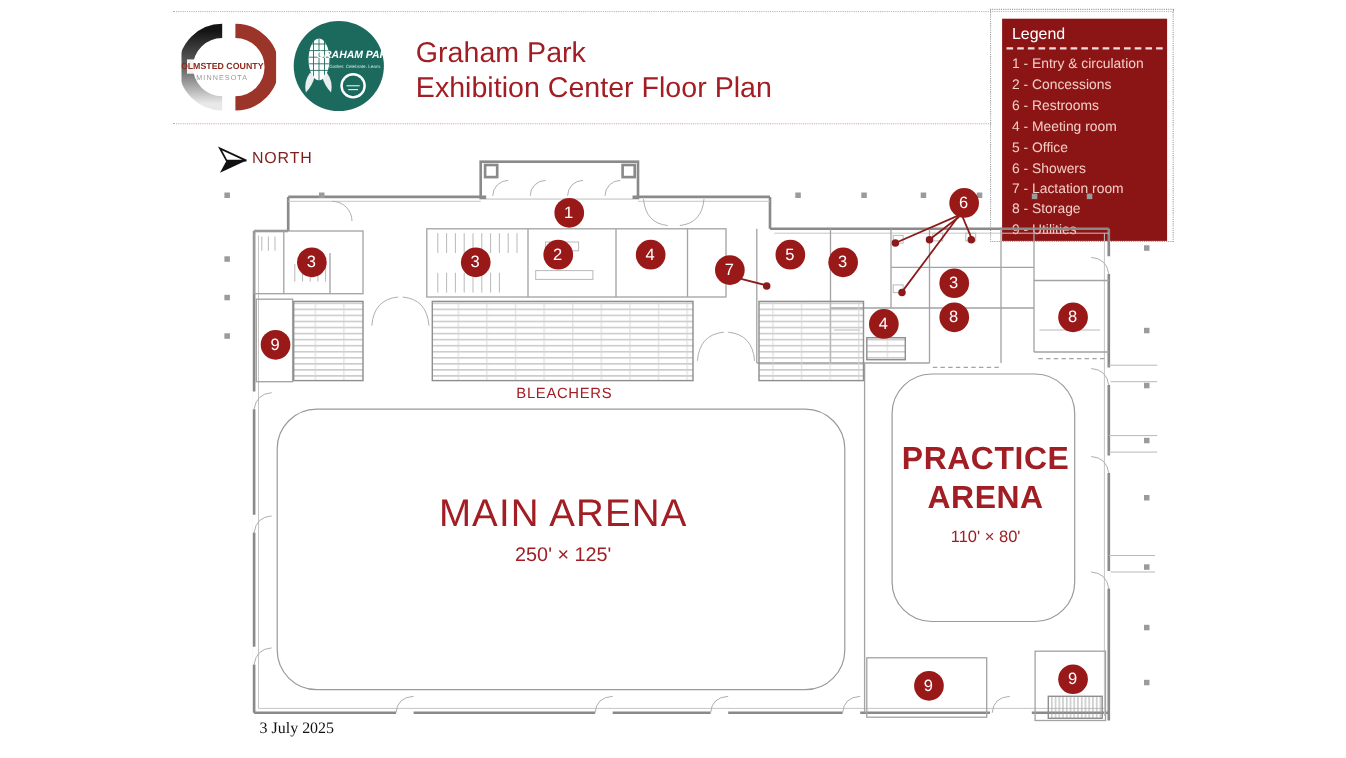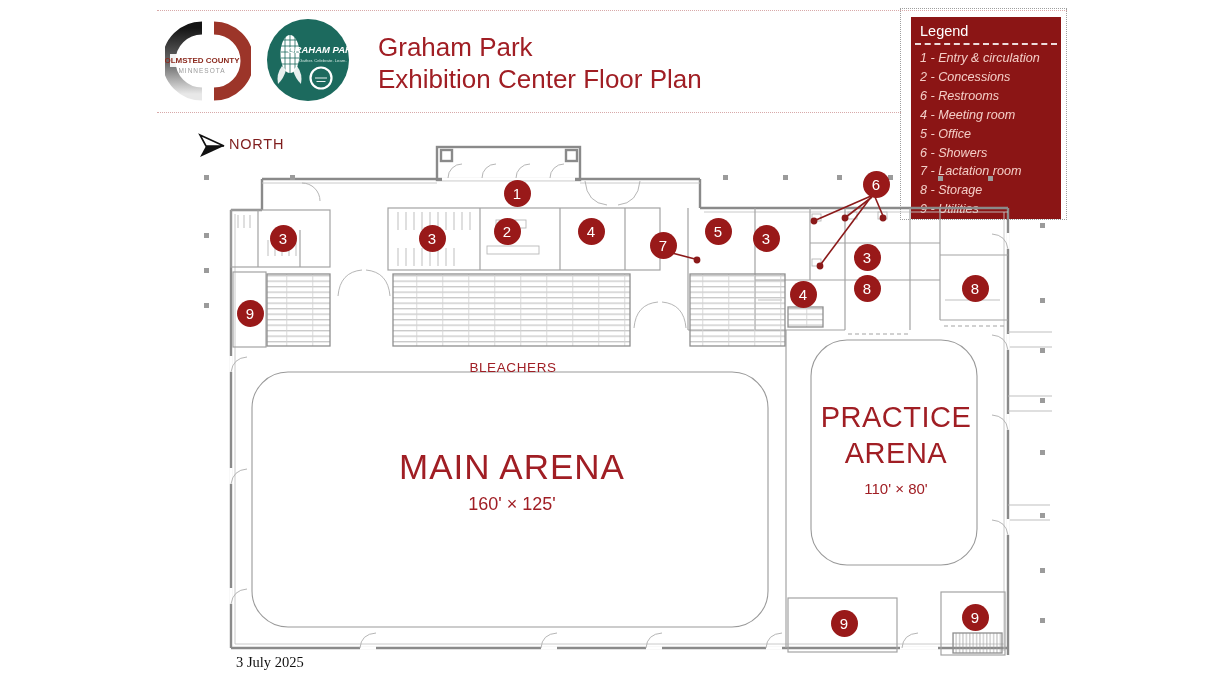--- a/index.html
+++ b/index.html
@@ -21,40 +21,40 @@
     font-size:26px;line-height:32px;font-weight:400;}
 
   
   #legend-outer{position:absolute;left:900px;top:8px;width:167px;height:212px;
     border:1px dotted #9e9e9e;}
   #legend-box{position:absolute;left:10px;top:8px;width:150px;height:202px;
     background:var(--legend-bg);color:#fff;padding:4px 8px 0 9px;}
   #legend-title{font-size:14.5px;color:#ffffff;padding:2px 0 4px 0;}
   #legend-sep{border-top:2px dashed rgba(255,255,255,0.85);margin:0 -4px 4px -5px;}
   .legend-item{font-size:12.6px;line-height:18.9px;color:var(--legend-item);
-    white-space:nowrap;font-style:italic;}
+    white-space:nowrap;}
 
   
   #north-arrow{position:absolute;left:196px;top:130px;}
   #north-label{position:absolute;left:229px;top:136px;font-size:14.5px;
     letter-spacing:0.8px;color:#7f1d1d;}
 
   
   #plan-svg{position:absolute;left:0;top:0;}
   #badge-layer{position:absolute;left:0;top:0;width:0;height:0;}
   .badge{position:absolute;width:27px;height:27px;border-radius:50%;
     background:var(--badge-bg);color:#fff;font-size:15px;line-height:27px;
     text-align:center;}
   .red-label{position:absolute;color:var(--red-text);text-align:center;}
-  #bleachers-label{left:433px;top:350px;width:160px;font-size:13.5px;letter-spacing:0.6px;margin-top:10px;}
+  #bleachers-label{left:433px;top:350px;width:160px;font-size:13.5px;letter-spacing:0.6px;}
   #main-arena-block{left:332px;top:447px;width:360px;}
   #main-arena-name{font-size:35px;letter-spacing:1px;}
   #main-arena-dims{font-size:18px;margin-top:7px;}
   #practice-arena-block{left:795px;top:399px;width:202px;}
-  #practice-arena-name{font-size:29px;line-height:36px;letter-spacing:0.5px;}
+  #practice-arena-name{font-size:29px;line-height:36px;letter-spacing:0.5px;font-weight:bold;}
   #practice-arena-dims{font-size:15px;margin-top:9px;}
   #date-label{position:absolute;left:236px;top:654px;font-size:14.5px;color:#111;font-family:Liberation Serif, serif;}
 </style>
 </head>
 <body>
 
 <div id="stage">
 
   <div class="dotted-rule" id="rule-top"></div>
   <div class="dotted-rule" id="rule-bottom"></div>
@@ -254,21 +254,21 @@
       <div class="badge" style="left: 853.5px; top: 274.5px;">8</div>
       <div class="badge" style="left: 961.5px; top: 274.5px;">8</div>
       <div class="badge" style="left: 236.5px; top: 299.5px;">9</div>
       <div class="badge" style="left: 830.5px; top: 609.5px;">9</div>
       <div class="badge" style="left: 961.5px; top: 603.5px;">9</div>
     </div>
 
   <div class="red-label" id="bleachers-label">BLEACHERS</div>
   <div class="red-label" id="main-arena-block">
     <div id="main-arena-name">MAIN ARENA</div>
-    <div id="main-arena-dims">160' × 125'</div>
+    <div id="main-arena-dims">250' × 125'</div>
   </div>
   <div class="red-label" id="practice-arena-block">
     <div id="practice-arena-name">PRACTICE ARENA</div>
     <div id="practice-arena-dims">110' × 80'</div>
   </div>
 
   <div id="date-label">3 July 2025</div>
 </div>
 
 </body></html>

